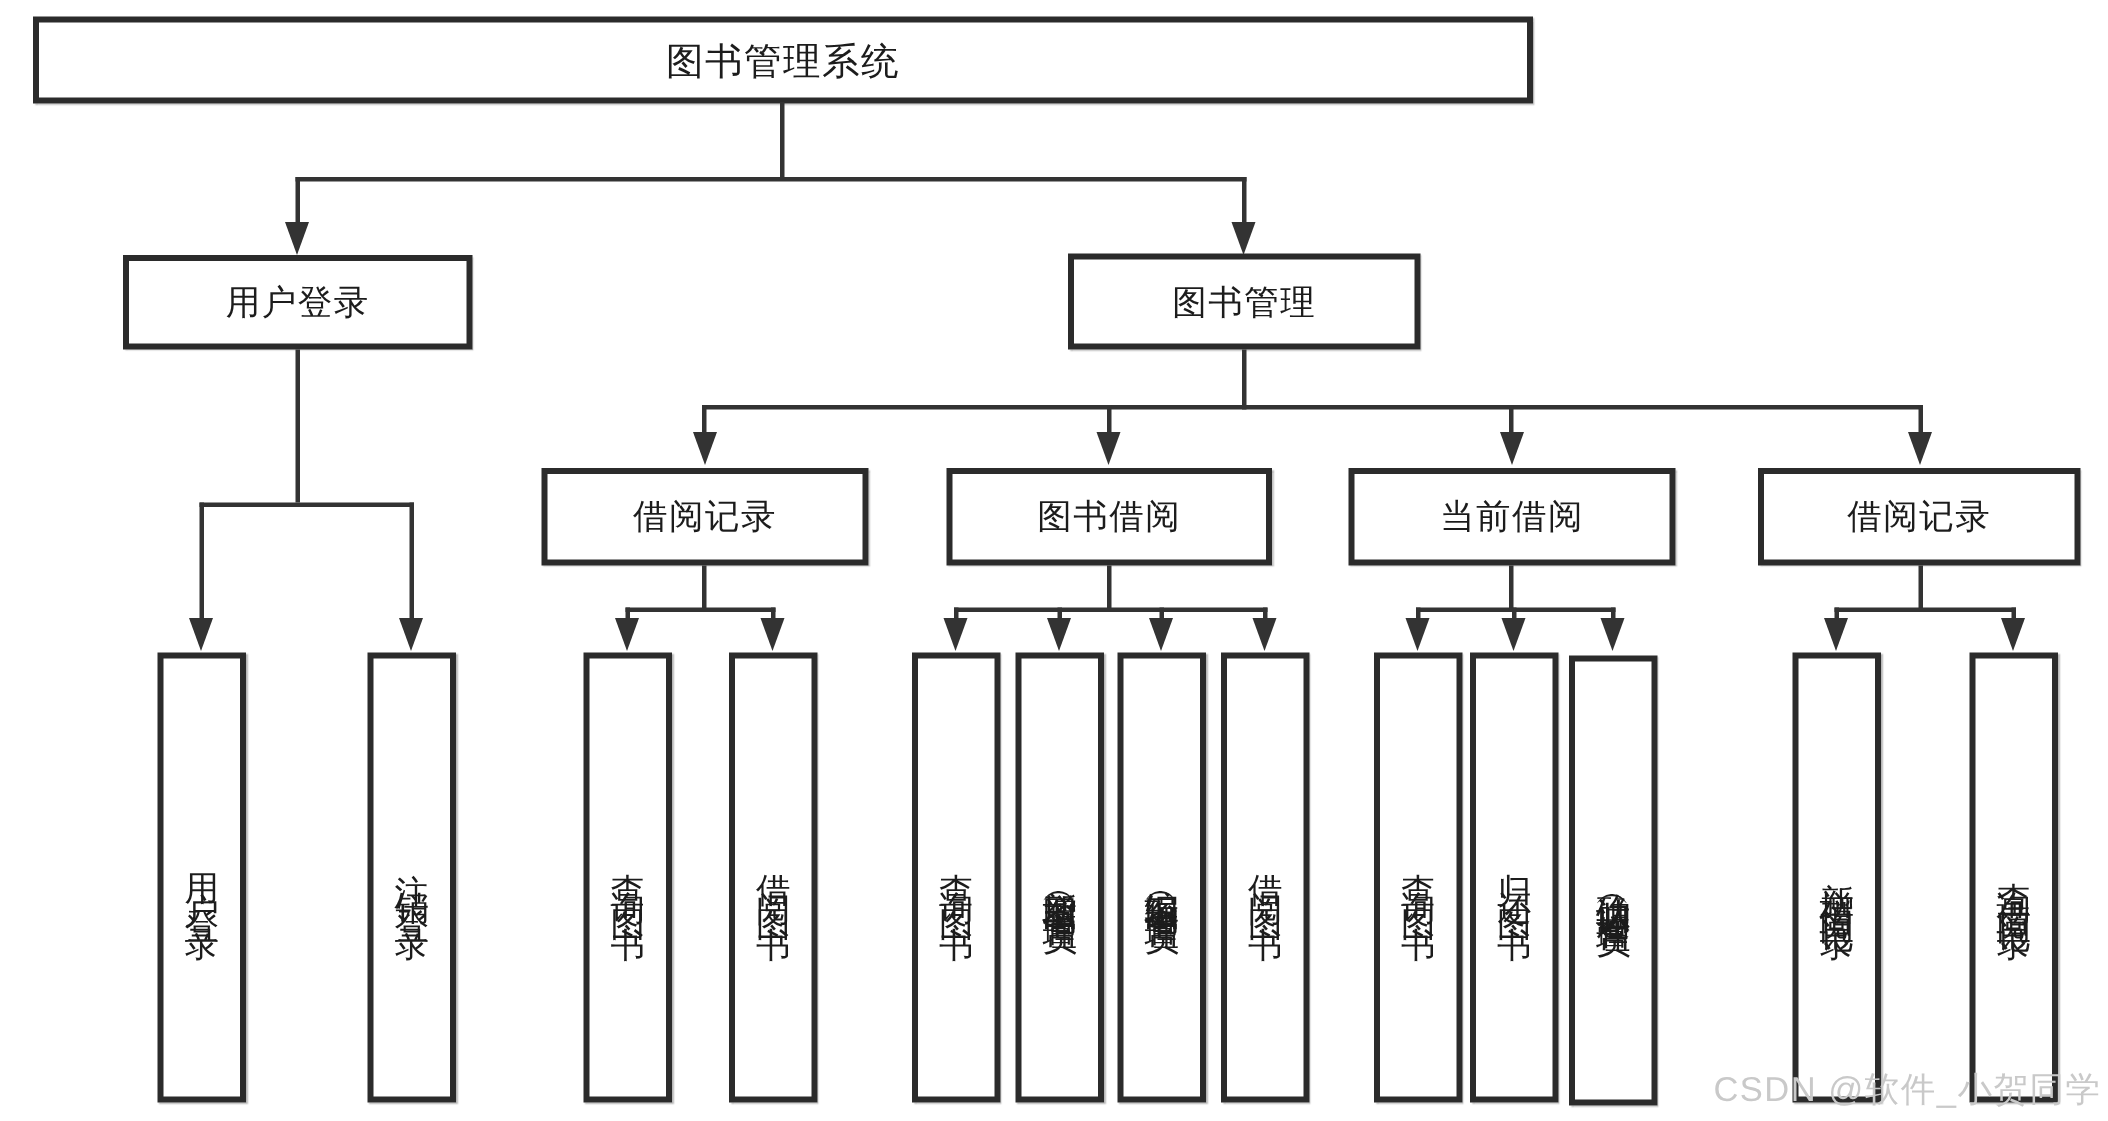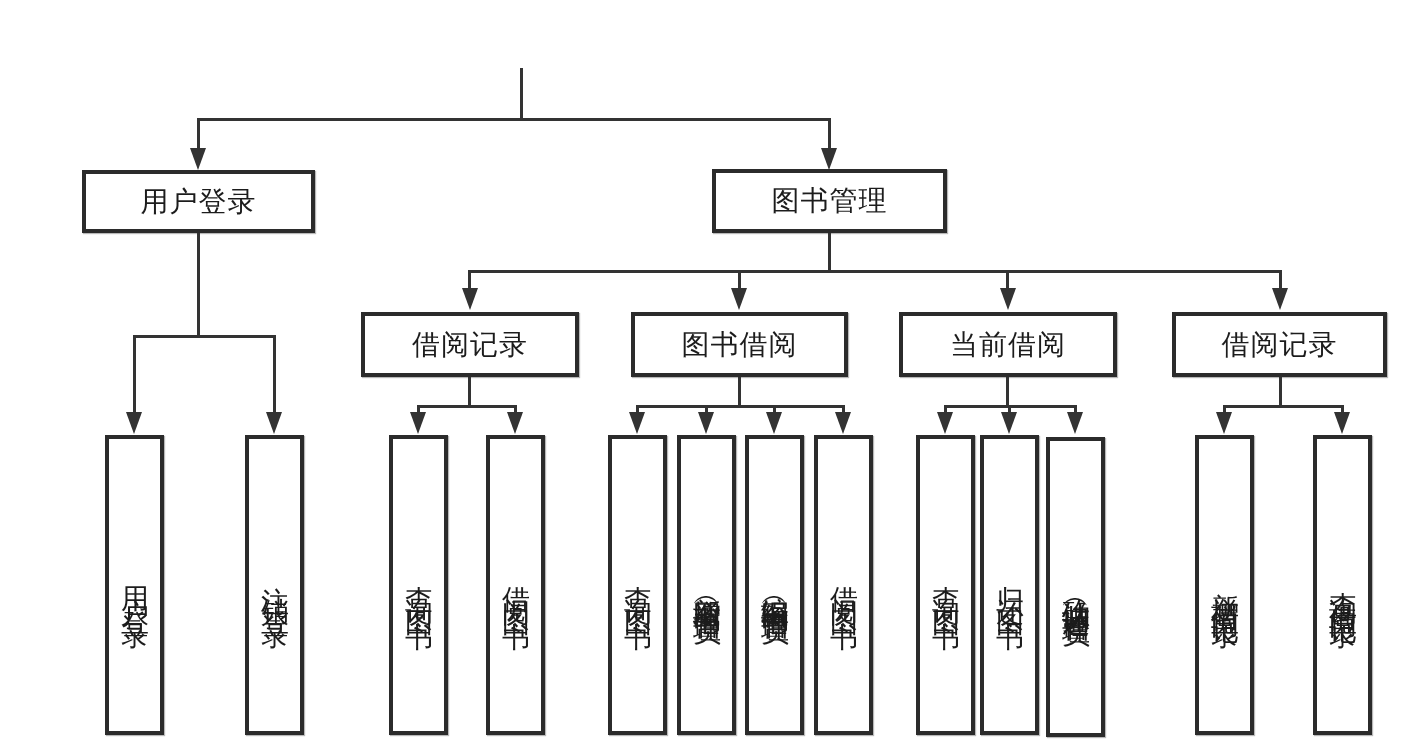--- a/index.html
+++ b/index.html
@@ -11,21 +11,21 @@
     overflow:hidden;
   }
   .box{
     position:absolute;
     box-sizing:border-box;
     background:#fff;
     border:4px solid #2b2b2b;
     box-shadow:1px 1px 1px rgba(0,0,0,0.28);
     display:flex;align-items:center;justify-content:center;
     color:#1c1c1c;
-    font-size:28px;
+    font-size:23px;
     letter-spacing:1px;
     text-align:center;
   }
   .title-box{font-size:25px;}
   .leaf{
     writing-mode:vertical-rl;
     text-orientation:mixed;
     letter-spacing:12px;
     line-height:1;
     padding-top:6px;
@@ -47,20 +47,21 @@
     color:#c9c9c9;
     letter-spacing:1px;
     white-space:nowrap;
   }
 </style>
 </head>
 <body>
 
 <div id="canvas">
 
+  <div class="box title-box" style="left:22px;top:11px;width:1000px;height:58px;">图书管理系统</div>
 
   <div class="box" style="left:82px;top:170px;width:233px;height:63px;">用户登录</div>
 
   <div class="box" style="left:712px;top:169px;width:235px;height:64px;">图书管理</div>
 
   <div class="box" style="left:361px;top:312px;width:218px;height:65px;">借阅记录</div>
 
   <div class="box" style="left:631px;top:312px;width:217px;height:65px;">图书借阅</div>
 
   <div class="box" style="left:899px;top:312px;width:218px;height:65px;">当前借阅</div>
@@ -145,14 +146,15 @@
   <div class="arrow" style="left:1001px;top:412px;"></div>
   <div class="arrow" style="left:1067px;top:412px;"></div>
 
   <div class="v" style="left:1279px;top:377px;height:31px;"></div>
   <div class="h" style="left:1223px;top:405px;width:121px;"></div>
   <div class="v" style="left:1223px;top:405px;height:10px;"></div>
   <div class="v" style="left:1341px;top:405px;height:10px;"></div>
   <div class="arrow" style="left:1216px;top:412px;"></div>
   <div class="arrow" style="left:1334px;top:412px;"></div>
 
+  <div class="watermark">CSDN @软件_小贺同学</div>
 
 </div>
 
 </body></html>

